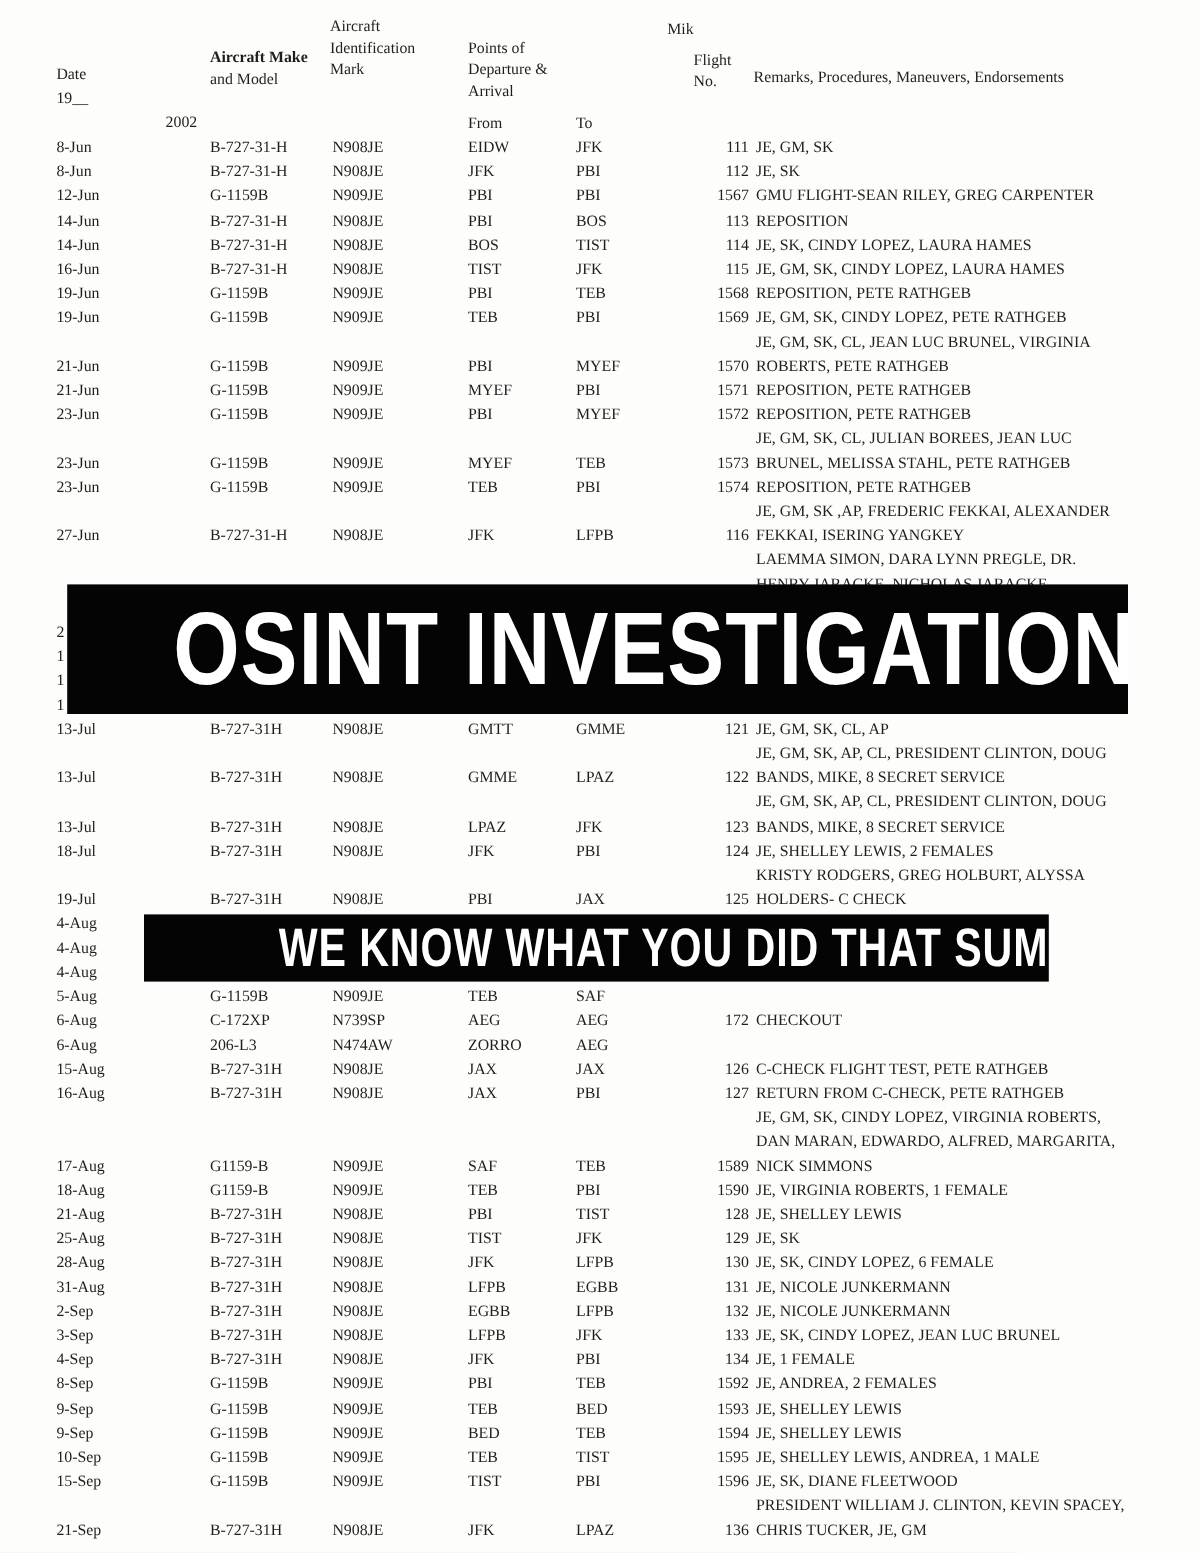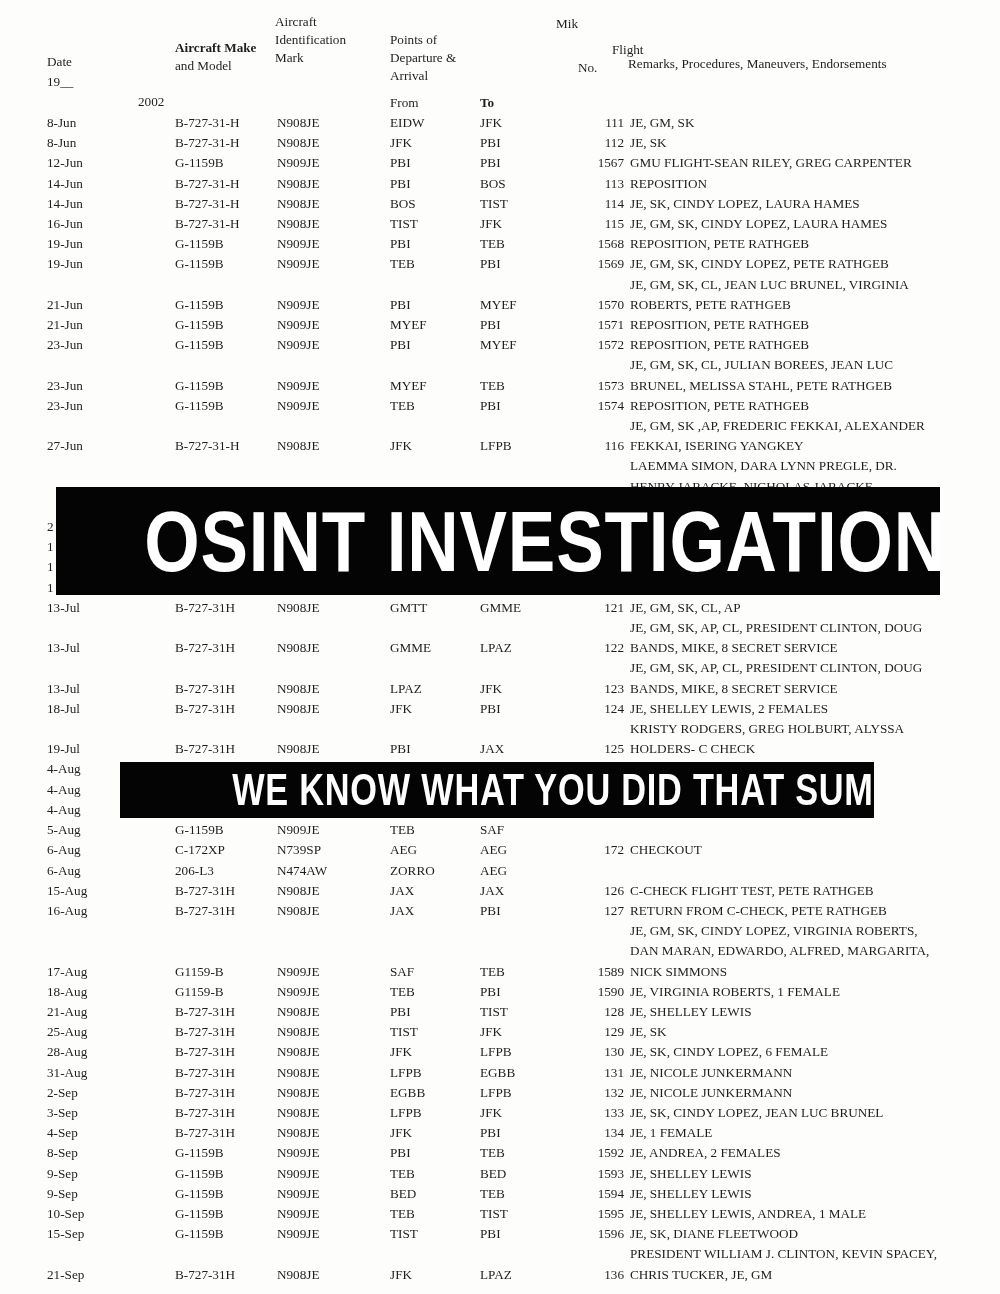--- a/index.html
+++ b/index.html
@@ -20,30 +20,30 @@
   
   .log-header { position: relative; height: 113px; }
   .log-header span { position: absolute; white-space: nowrap; }
   .h-ident1   { left: 275px; top: 12px; }
   .h-ident2   { left: 275px; top: 30px; }
   .h-ident3   { left: 275px; top: 48px; text-align: center; }
   .h-points1  { left: 390px; top: 30px; }
   .h-points2  { left: 390px; top: 48px; }
   .h-points3  { left: 390px; top: 66px; }
   .h-mik      { left: 556px; top: 14px; }
-  .h-flight1  { left: 612px; top: 40px; }
+  .h-flight1  { left: 578px; top: 40px; }
   .h-flight2  { left: 578px; top: 58px; }
   .h-make1    { left: 175px; top: 38px; font-weight: bold; }
   .h-make2    { left: 175px; top: 56px; }
   .h-date1    { left: 47px;  top: 52px; }
   .h-date2    { left: 47px;  top: 72px; }
   .h-remarks  { left: 628px; top: 54px; }
   .h-year     { left: 138px; top: 92px; }
   .h-from     { left: 390px; top: 93px; }
-  .h-to       { left: 480px; top: 93px; font-weight: bold; }
+  .h-to       { left: 480px; top: 93px; }
 
   
   .rows { position: relative; }
   .row {
     display: flex;
     align-items: flex-end;
     padding-left: 47px;
     min-height: 20.2px;
   }
   .c { flex: none; white-space: nowrap; overflow: hidden; }

